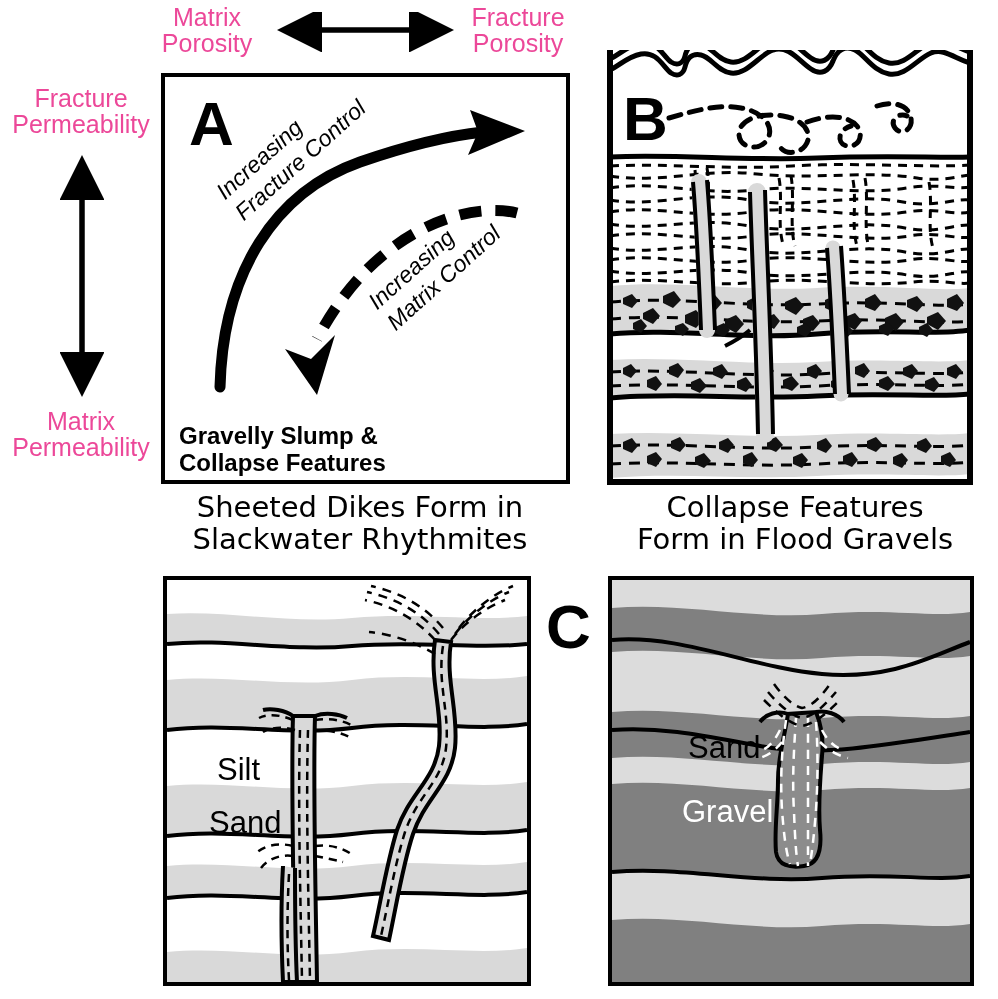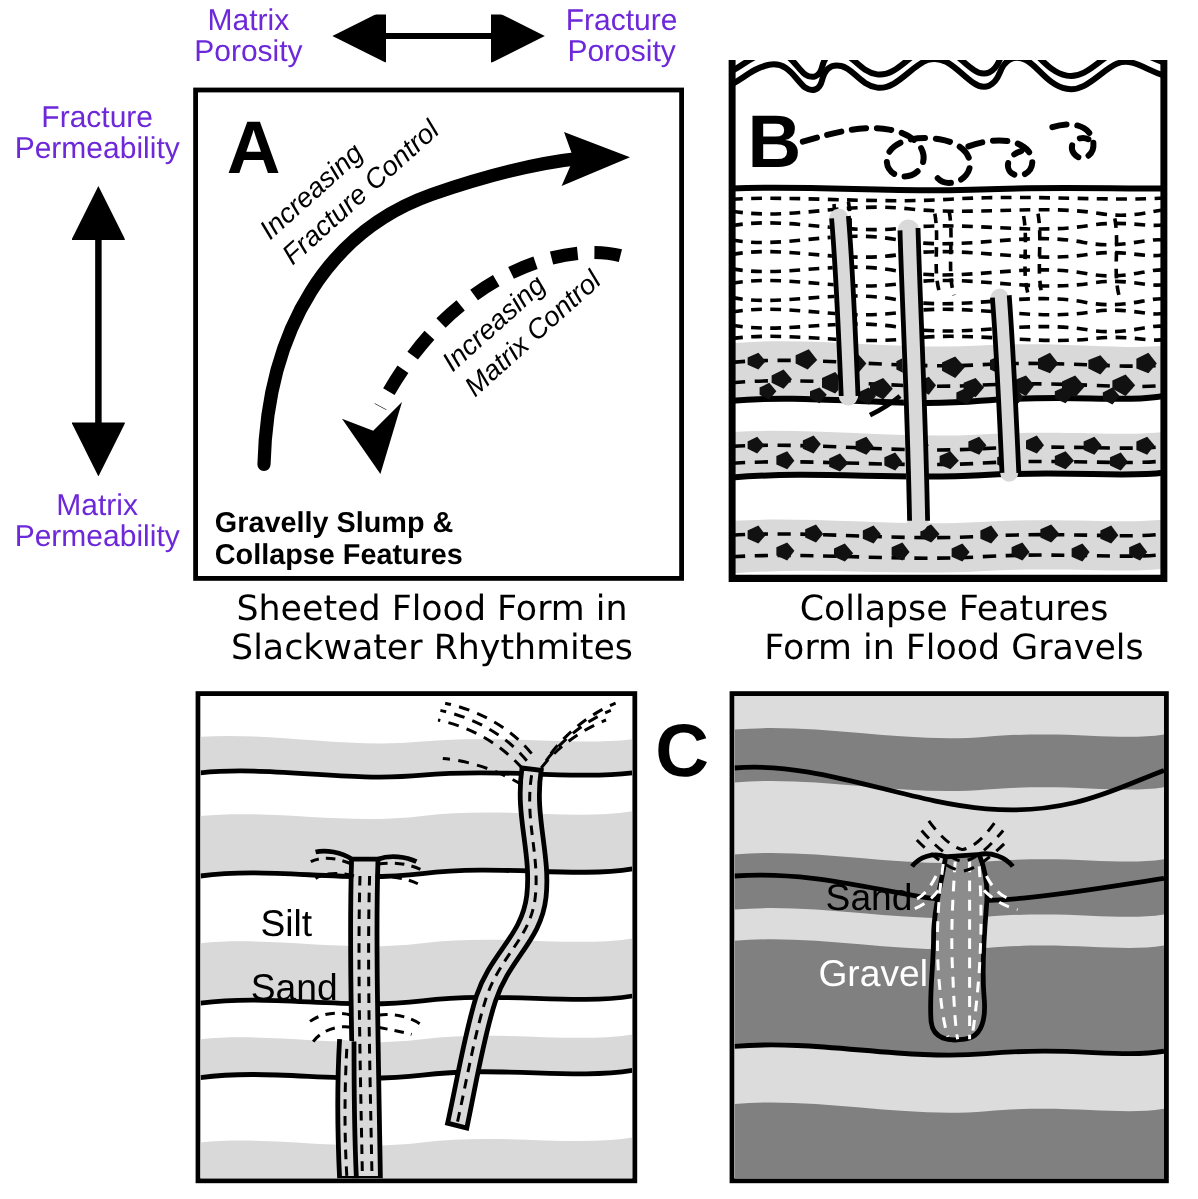--- a/index.html
+++ b/index.html
@@ -1,19 +1,19 @@
 <!DOCTYPE html>
 <html><head>
 <meta charset="utf-8">
 <style>
   html,body{margin:0;padding:0;background:#ffffff;}
   body{width:998px;height:999px;overflow:hidden;font-family:"Liberation Sans",sans-serif;color:#000;}
   #figure{position:relative;width:998px;height:999px;background:#fff;}
 
-  .axlabel{position:absolute;text-align:center;font-size:25px;line-height:1.05;font-family:"Liberation Sans",sans-serif;color:#6d28d9;white-space:pre-line;}
+  .axlabel{position:absolute;text-align:center;font-size:25px;line-height:1.05;font-family:"Liberation Sans",sans-serif;color:#ec4899;white-space:pre-line;}
   .panel-letter{position:absolute;font-weight:bold;font-size:62px;line-height:1;font-family:"Liberation Sans",sans-serif;color:#000;}
   .panel-box{position:absolute;border:4px solid #000;box-sizing:border-box;background:#fff;overflow:hidden;}
   .caption{position:absolute;text-align:center;font-size:29px;line-height:1.12;font-family:"DejaVu Sans",sans-serif;color:#000;white-space:pre-line;}
   .bold-title{position:absolute;font-weight:bold;font-size:24px;line-height:1.12;font-family:"Liberation Sans",sans-serif;color:#000;white-space:pre-line;}
   .curve-label{position:absolute;font-style:italic;font-size:23px;line-height:1.2;font-family:"Liberation Sans",sans-serif;color:#000;white-space:pre-line;}
   .unit-label{position:absolute;font-size:25px;font-family:"Liberation Sans",sans-serif;color:#000;}
   svg{display:block;}
 </style>
 </head>
 <body>
@@ -237,21 +237,21 @@
           <path d="M234,216 C238,270 240,320 242,364" fill="none" stroke="#000" stroke-width="4"></path>
         </g>
       </g>
 
       <path d="M3,20 L3,452 L363,452 L363,20" fill="none" stroke="#000" stroke-width="6"></path>
     </svg>
 
     <div class="panel-letter" style="left:16px;top:58px;">B</div>
   </div>
 
-  <div class="caption" style="left:135px;top:491px;width:450px;">Sheeted Flood Form in
+  <div class="caption" style="left:135px;top:491px;width:450px;">Sheeted Dikes Form in
 Slackwater Rhythmites</div>
   <div class="caption" style="left:600px;top:491px;width:390px;">Collapse Features
 Form in Flood Gravels</div>
 
   <div class="panel-box" style="left:163px;top:576px;width:368px;height:410px;">
     <svg width="360" height="402" viewBox="0 0 360 402">
       <rect x="0" y="0" width="360" height="402" fill="#ffffff"></rect>
 
       <path d="M0,34 C60,30 120,44 185,38 C250,32 310,42 360,36 L360,64 C310,70 250,60 185,66 C120,72 60,58 0,64 Z" fill="#d9d9d9"></path>
       <path d="M0,100 C60,94 120,108 185,100 C250,92 310,104 360,96 L360,144 C310,152 250,140 185,148 C120,156 60,142 0,150 Z" fill="#d9d9d9"></path>

